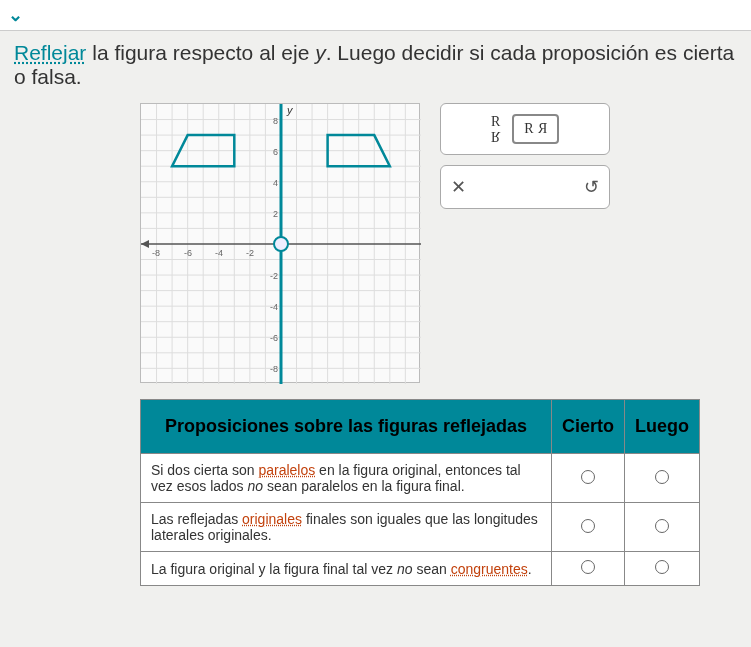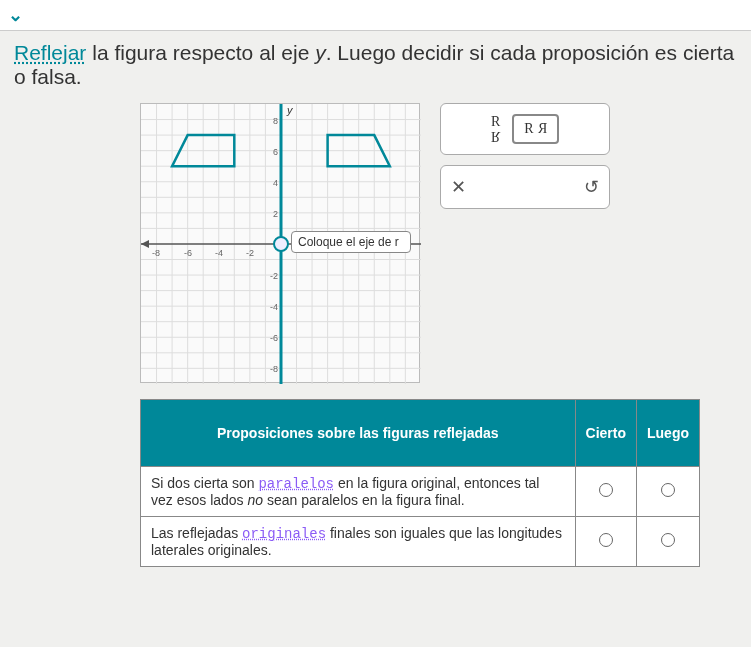--- a/index.html
+++ b/index.html
@@ -105,44 +105,44 @@
     padding-left: 140px;
     padding-right: 40px;
   }
   table {
     border-collapse: collapse;
     width: 560px;
     background: #fff;
   }
   th {
     background: #008899;
-    color: #ffffff;
+    color: #000000;
     font-weight: bold;
-    padding: 25px 10px;
+    padding: 16px 10px;
     text-align: center;
     border: 1px solid #888;
-    font-size: 14px;
+    font-size: 18px;
   }
   th.prop { text-align: center; }
   td {
     border: 1px solid #888;
     padding: 8px 10px;
     font-size: 14px;
     vertical-align: middle;
   }
   td.radio { text-align: center; width: 56px; }
   .radio-circle {
     width: 14px;
     height: 14px;
     border: 1.5px solid #666;
     border-radius: 50%;
     display: inline-block;
     cursor: pointer;
   }
-  td .link { color: #8b5cf6; font-family: Liberation Mono, monospace; }
+  td .link { color: #c2410c; }
 </style>
 </head>
 <body>
 
 <div class="topbar">
   <span class="chevron">⌄</span>
 </div>
 
 <div class="instruction">
   <span class="link">Reflejar</span><span> la figura respecto al eje </span><span class="ital">y</span><span>. Luego decidir si cada proposición es cierta o falsa.</span>
@@ -208,21 +208,20 @@
           <text x="78" y="152">-4</text>
           <text x="109" y="152">-2</text>
       </g>
       <text x="146" y="10" fill="#333" font-size="11" font-style="italic">y</text>
 
       <polygon points="31.1,62.2 93.3,62.2 93.3,31.1 46.65,31.1" fill="none" stroke="#008899" stroke-width="2.5"></polygon>
       <polygon points="248.8,62.2 186.6,62.2 186.6,31.1 233.25,31.1" fill="none" stroke="#008899" stroke-width="2.5"></polygon>
 
       <circle cx="140" cy="140" r="7" fill="#eef" stroke="#008899" stroke-width="2"></circle>
     </svg>
-    <div class="tooltip">Coloque el eje de r</div>
   </div>
 
   <div class="tools">
     <div class="tool-row">
       <span class="tool-btn">
         <span>R</span>
         <span class="flip-v">R</span>
       </span>
       <span class="tool-btn boxed">
         <span>R</span>
@@ -254,15 +253,22 @@
         <td class="radio"><span class="radio-circle"></span></td>
         <td class="radio"><span class="radio-circle"></span></td>
       </tr>
       <tr>
         <td>
           <span>Las reflejadas </span><span class="link">originales</span><span> finales son iguales que las longitudes laterales originales.</span>
         </td>
         <td class="radio"><span class="radio-circle"></span></td>
         <td class="radio"><span class="radio-circle"></span></td>
       </tr>
+      <tr>
+        <td>
+          <span>La figura original y la figura final tal vez </span><span class="ital">no</span><span> sean </span><span class="link">congruentes</span><span>.</span>
+        </td>
+        <td class="radio"><span class="radio-circle"></span></td>
+        <td class="radio"><span class="radio-circle"></span></td>
+      </tr>
     </tbody>
   </table>
 </div>
 
 </body></html>

